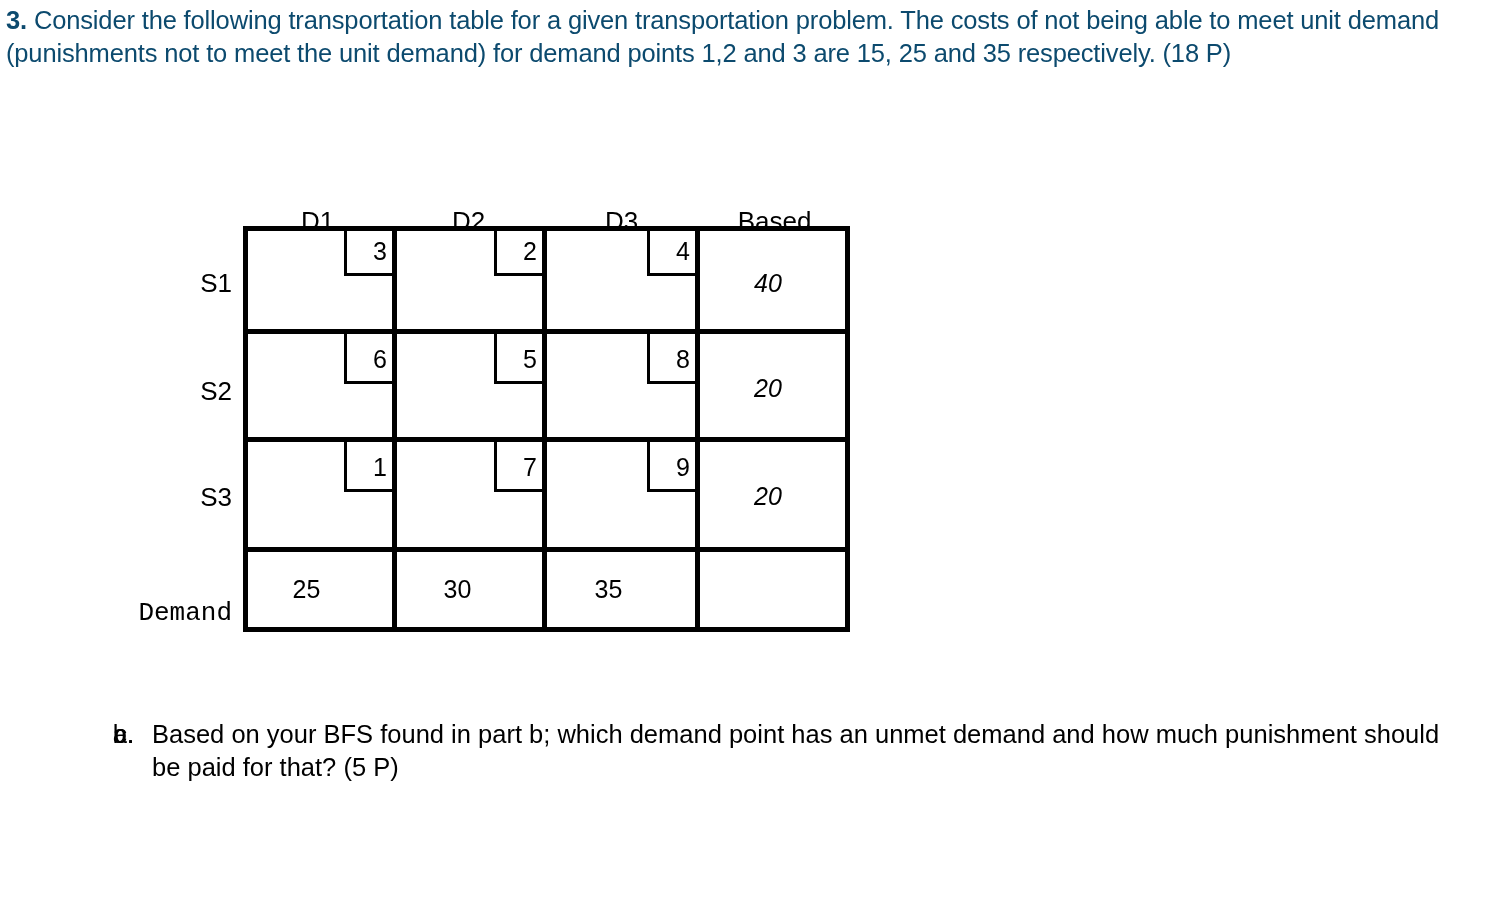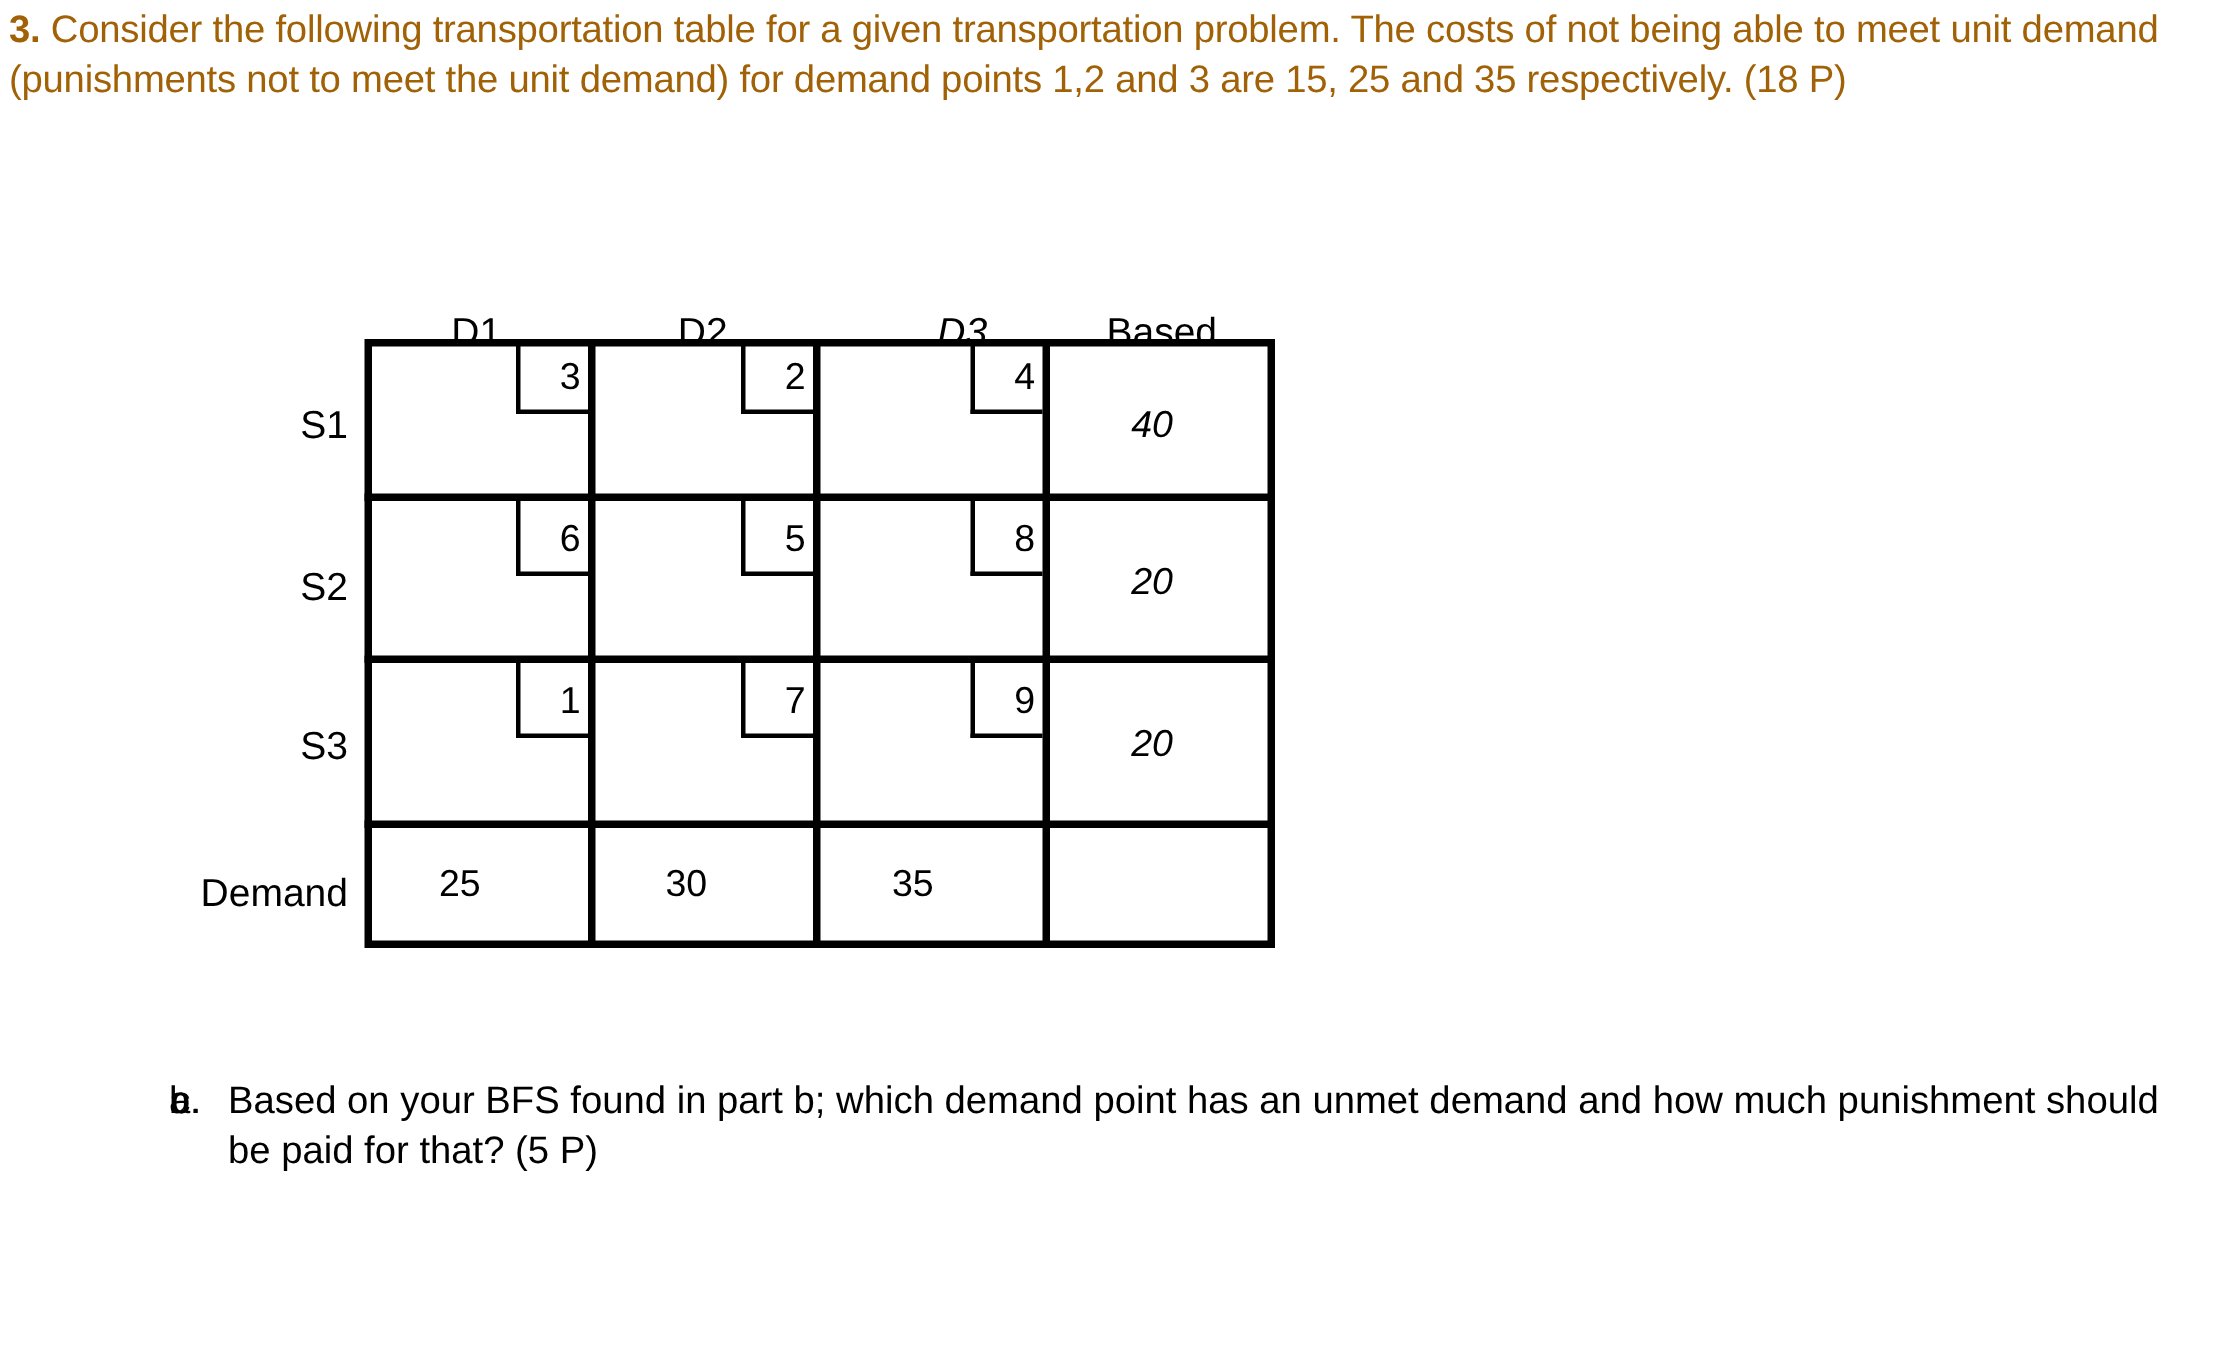--- a/index.html
+++ b/index.html
@@ -18,21 +18,21 @@
 
   
   .stem {
     position: absolute;
     left: 6px;
     top: 4px;
     width: 1474px;
     font-size: 25.5px;
     line-height: 33px;
     letter-spacing: -0.15px;
-    color: #a16207;
+    color: #0c4a6e;
   }
   .stem .qnum {
     font-weight: bold;
   }
 
   
   #transport-table {
     position: absolute;
     left: 243px;
     top: 226px;
@@ -129,36 +129,36 @@
   .col-head {
     position: absolute;
     top: 194px;
     text-align: center;
     font-size: 26px;
     line-height: 30px;
     margin-top: 12px;
   }
   .ch-d1 { left: 243px; width: 149px; }
   .ch-d2 { left: 394px; width: 149px; }
-  .ch-d3 { left: 567px; width: 149px; font-style: italic; }
+  .ch-d3 { left: 547px; width: 149px; }
   .ch-sup { left: 700px; width: 149px; }
 
   
   .row-head {
     position: absolute;
     right: 1254px; 
     text-align: right;
     font-size: 26px;
     line-height: 30px;
     white-space: nowrap;
   }
   .rh-s1 { top: 268px; }
   .rh-s2 { top: 376px; }
   .rh-s3 { top: 482px; }
-  .rh-dem { top: 580px; }
+  .rh-dem { top: 598px; font-family: Liberation Mono, monospace; }
 
   
   .subquestions {
     position: absolute;
     left: 100px;
     top: 718px;
     width: 1340px;
     font-size: 25.5px;
     line-height: 33px;
   }

